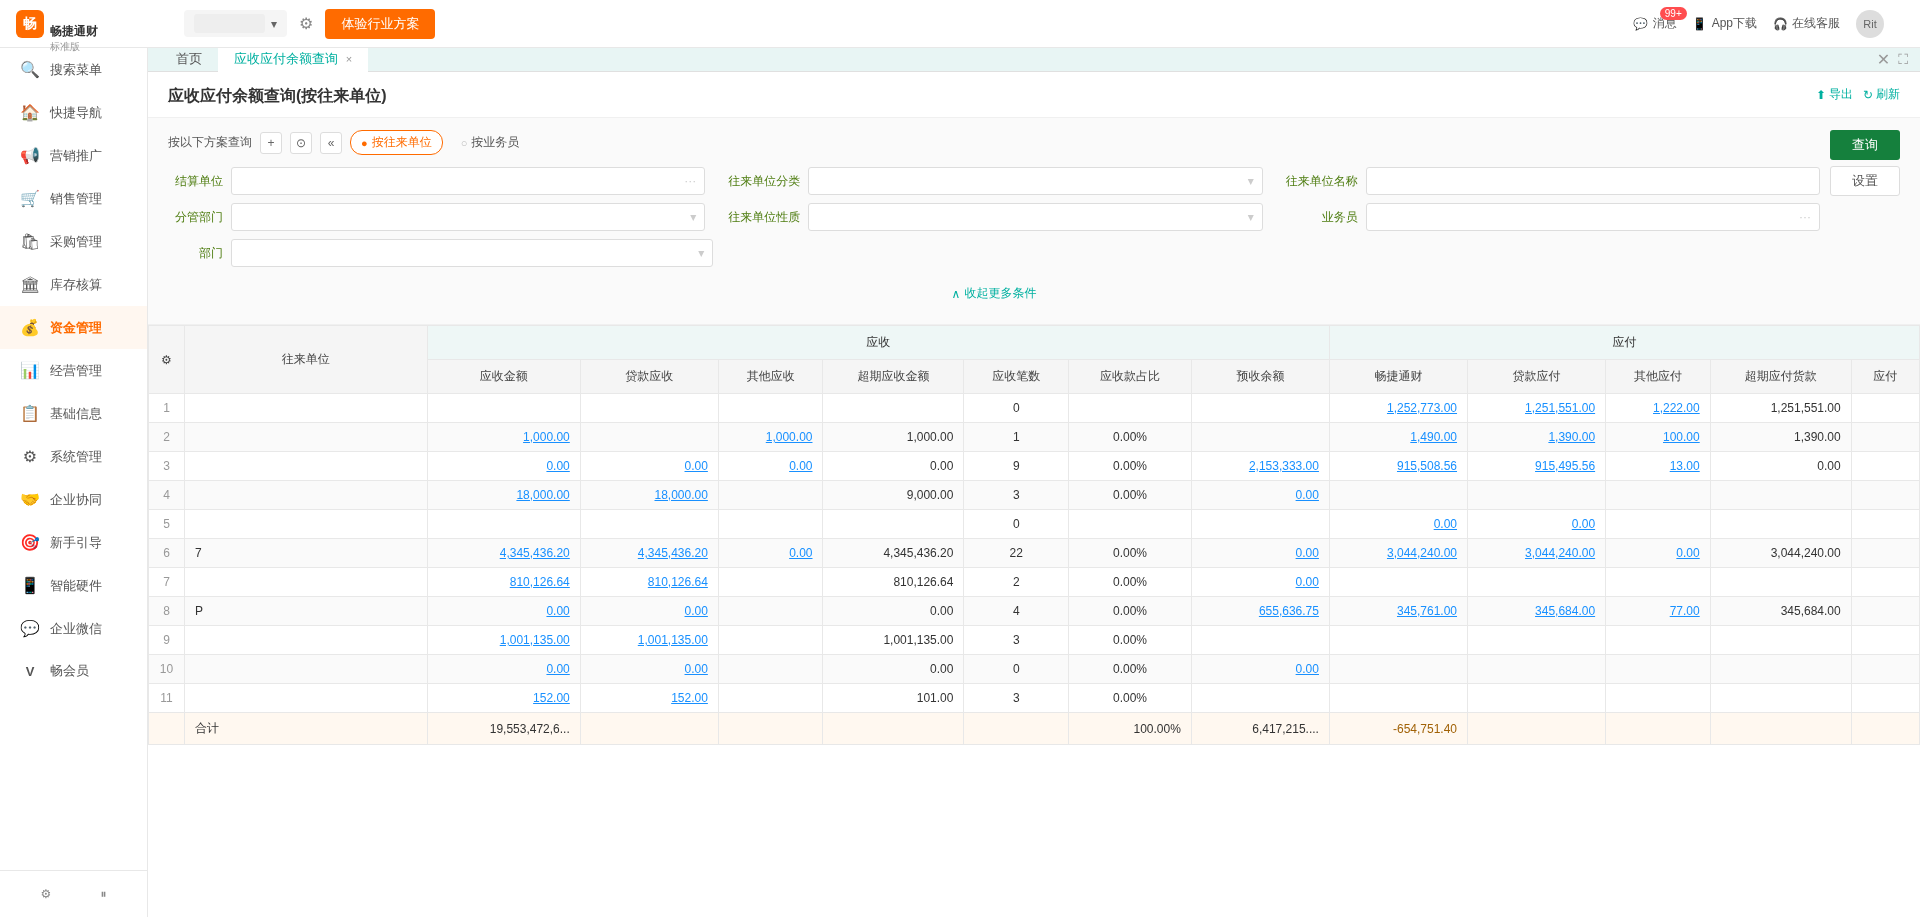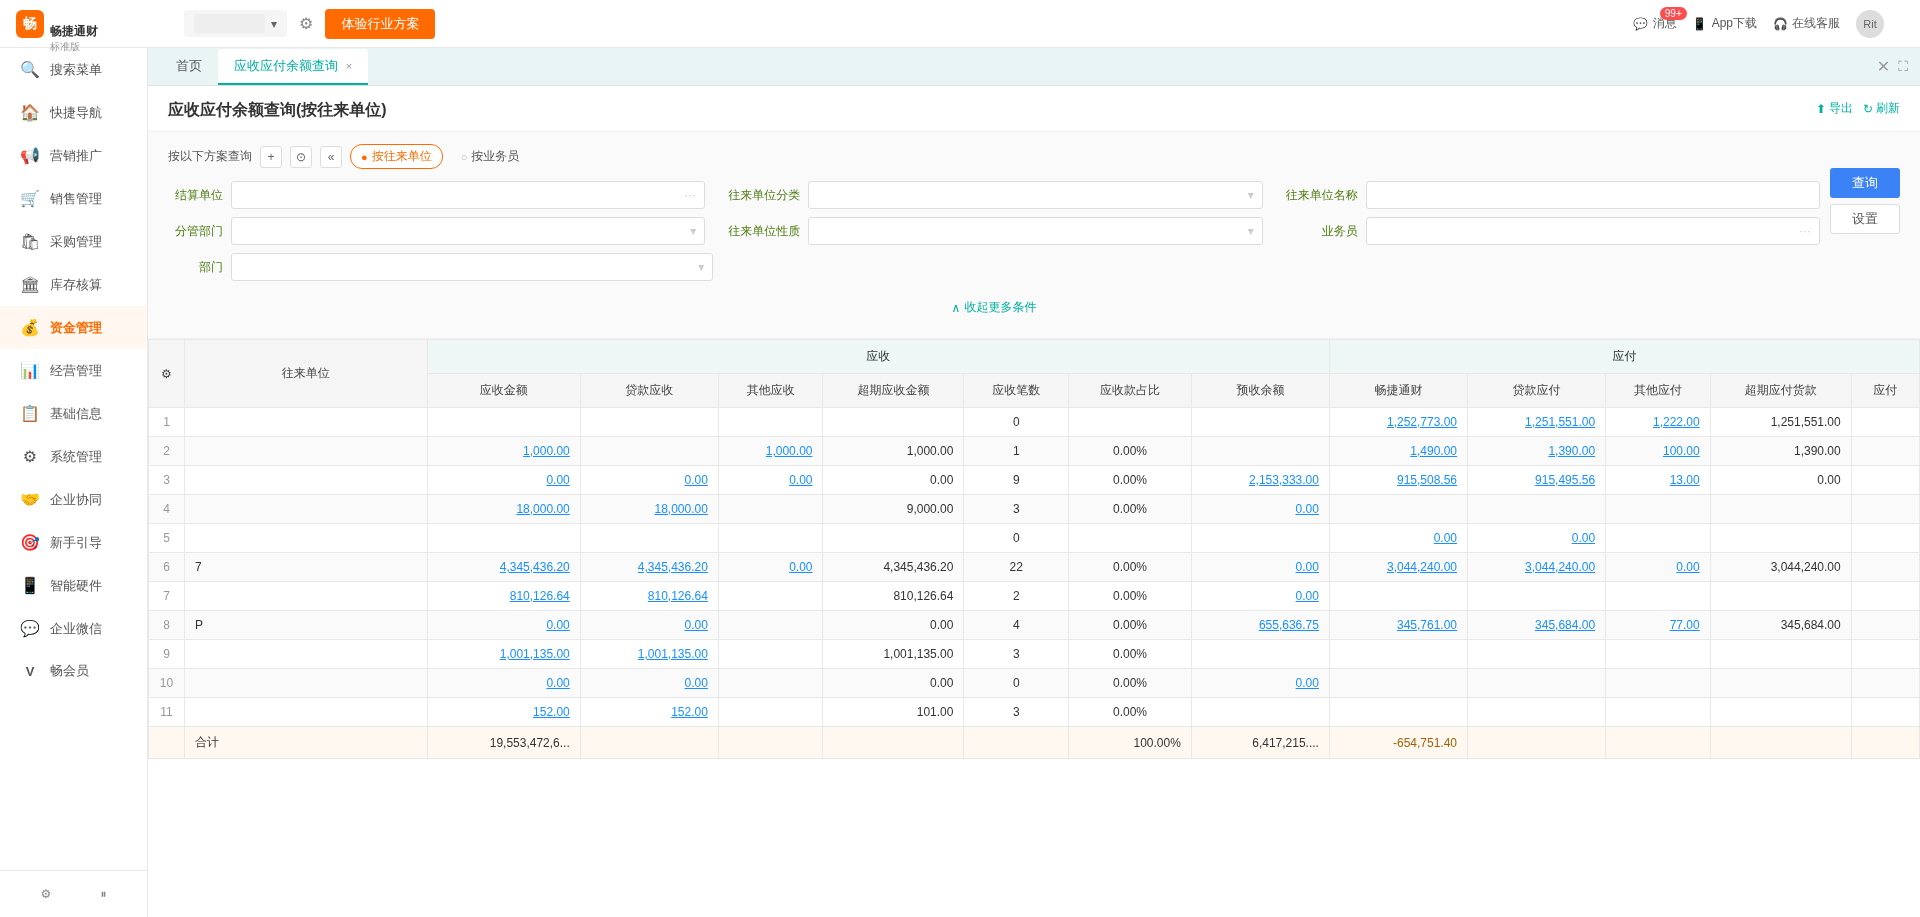--- a/index.html
+++ b/index.html
@@ -102,21 +102,21 @@
       flex-direction: column;
       background: #f0f2f5;
     }
 
     
     .tab-bar {
       background: #fff;
       border-bottom: 1px solid #e0e0e0;
       display: flex;
       align-items: center;
-      height: 38px;
+      height: 24px;
       padding: 8px 12px;
     }
     .tab-item {
       padding: 8px 16px;
       cursor: pointer;
       font-size: 13px;
       color: #555;
       border-bottom: 2px solid transparent;
       white-space: nowrap;
     }
@@ -471,21 +471,21 @@
         </div>
 
         <div style="text-align:center;padding:4px 0;">
           <div class="collapse-btn" style="display:inline-flex;justify-content:center;">
             <span>∧</span>
             <span>收起更多条件</span>
           </div>
         </div>
 
         <div class="right-btns">
-          <button style="background:#3b82f6;color:#fff;border:none;border-radius:3px;padding:6px 22px;font-size:13px;cursor:pointer;margin-top:24px;">查询</button>
+          <button style="background:#15803d;color:#fff;border:none;border-radius:3px;padding:6px 22px;font-size:13px;cursor:pointer;">查询</button>
           <button style="background:#fff;color:#555;border:1px solid #ddd;border-radius:3px;padding:5px 20px;font-size:13px;cursor:pointer;">设置</button>
         </div>
       </div>
 
       <div class="table-wrapper">
         <table>
           <thead>
             <tr>
               <th rowspan="2" class="settings-col">
                 <span>⚙</span>

